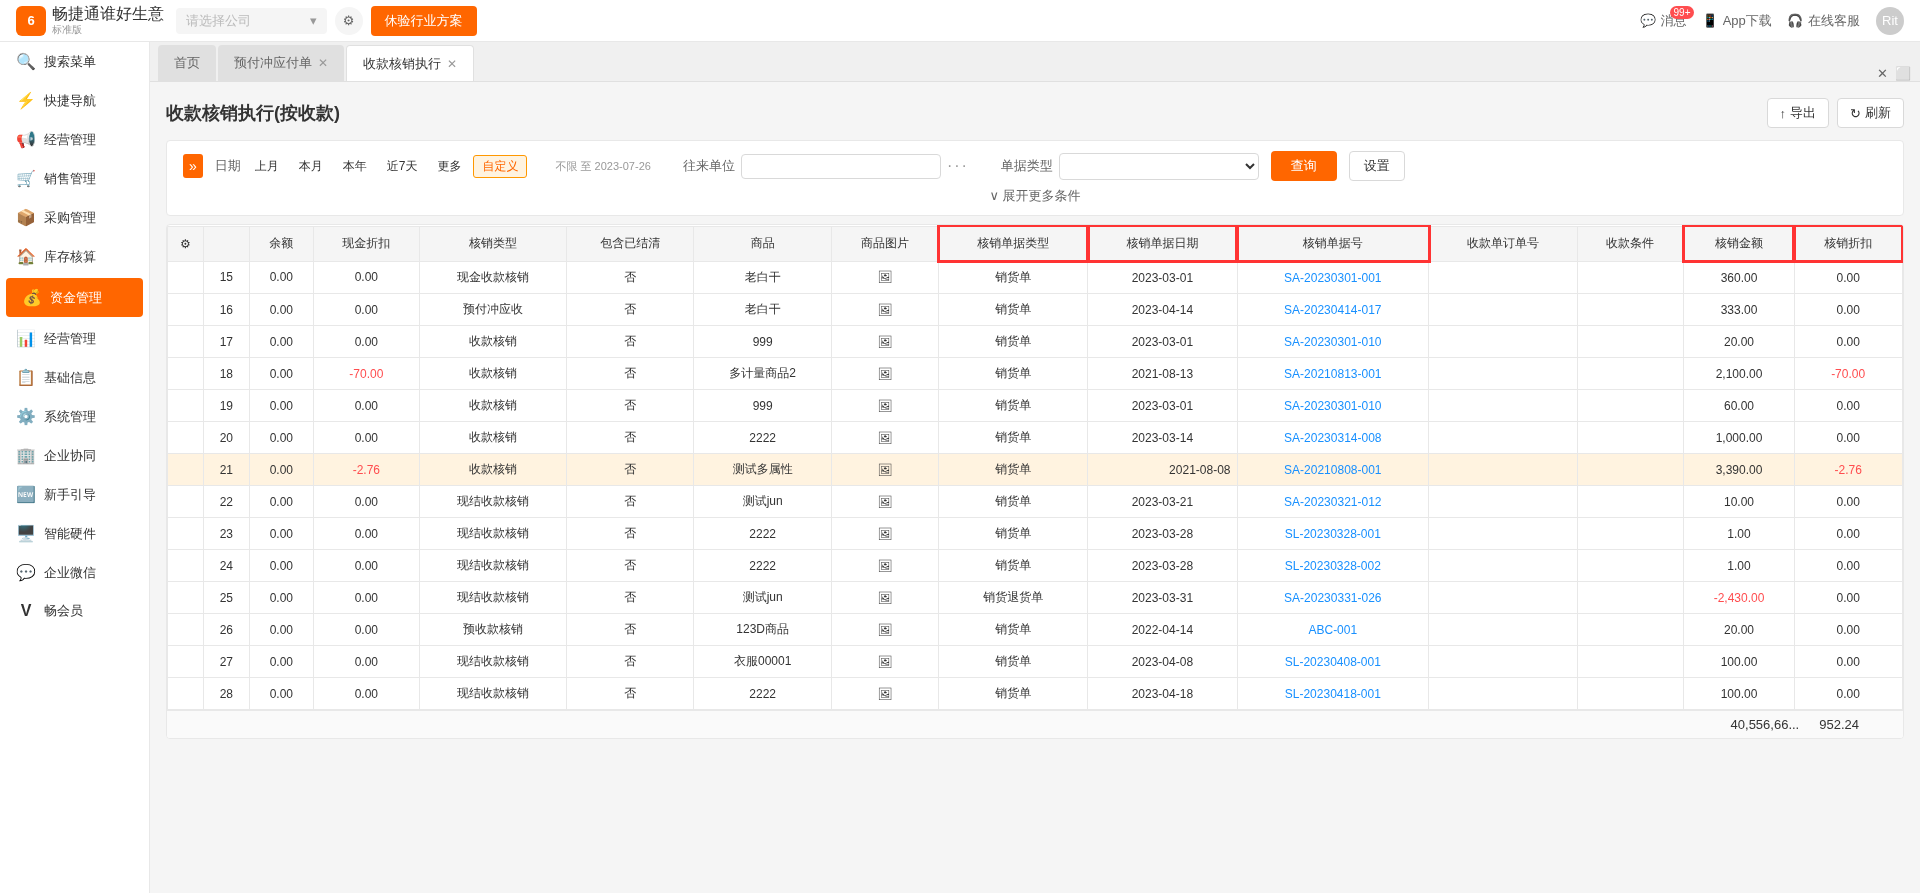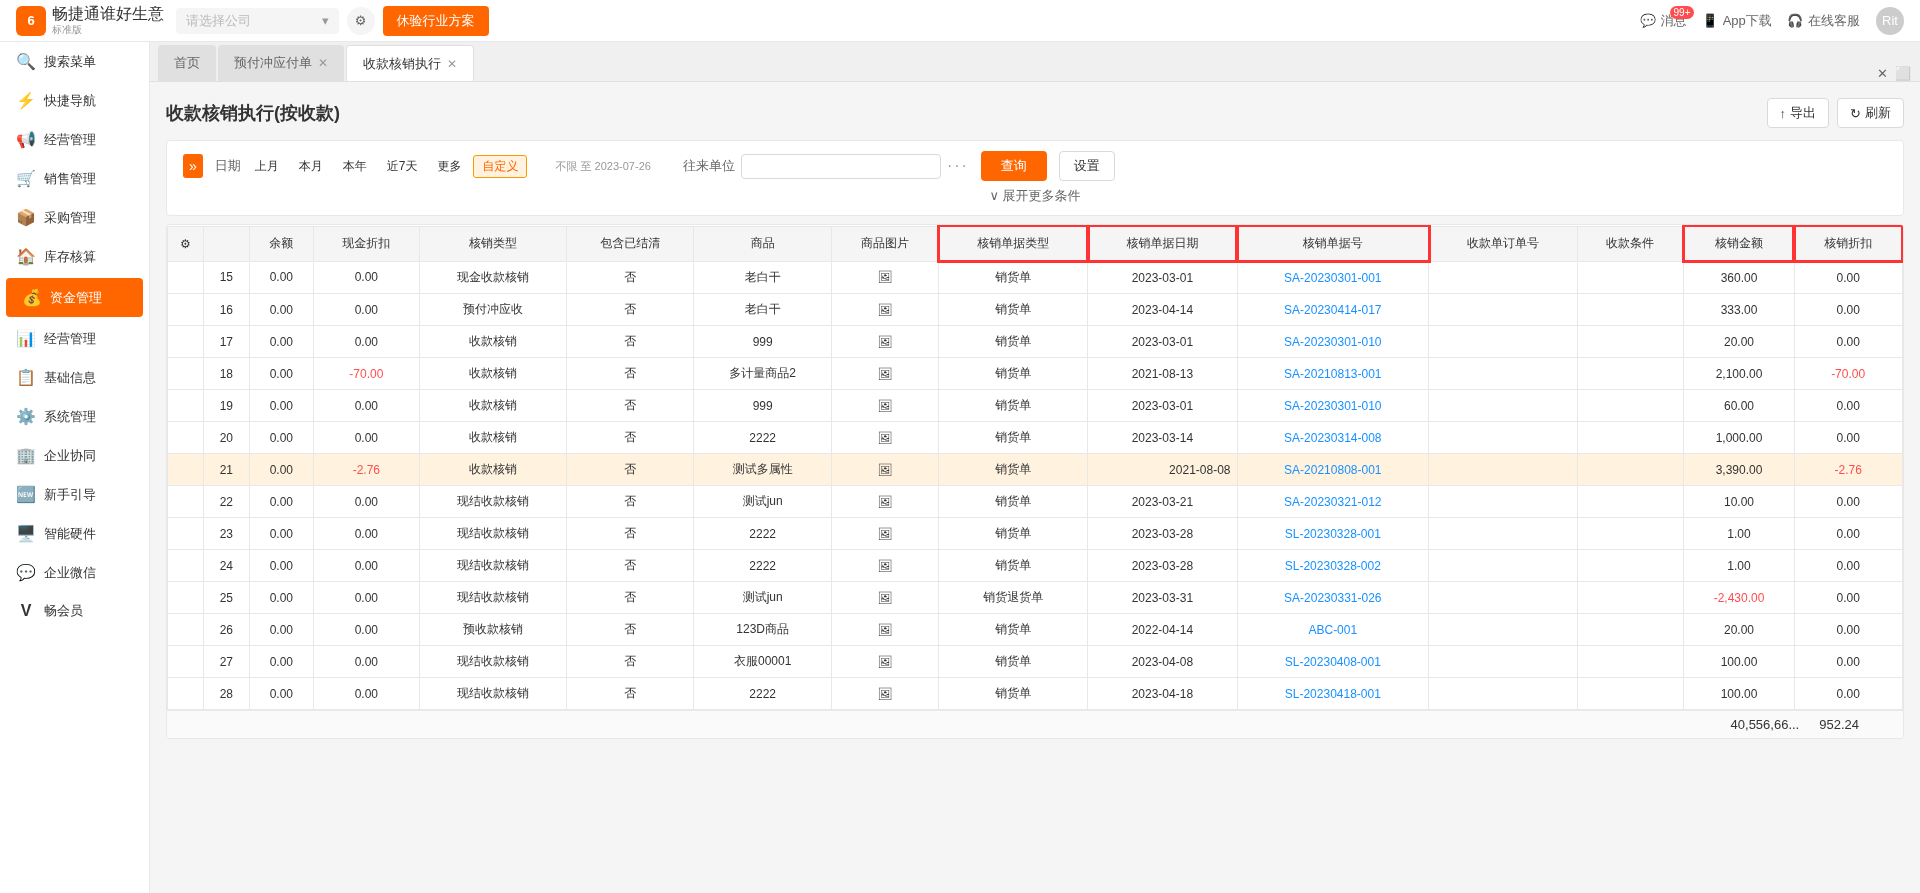--- a/index.html
+++ b/index.html
@@ -30,21 +30,21 @@
     }
     .logo-text { font-size: 16px; color: #333; line-height: 1.2; }
     .logo-sub { font-size: 10px; color: #999; }
     .top-bar-middle {
       flex: 1;
       display: flex;
       align-items: center;
       gap: 8px;
     }
     .company-select {
-      display: flex; align-items: center; gap: 16px;
+      display: flex; align-items: center; gap: 4px;
       background: #f5f5f5; border-radius: 4px; padding: 4px 10px;
       color: #999; font-size: 13px; cursor: pointer;
     }
     .settings-btn {
       width: 28px; height: 28px; border-radius: 50%;
       background: #f5f5f5; display: flex; align-items: center; justify-content: center;
       cursor: pointer; color: #666;
     }
     .industry-btn {
       background: #ff6600; color: #fff; border: none;
@@ -343,20 +343,26 @@
               <span class="period-custom">自定义</span>
             </div>
           </div>
           <div style="display:flex;flex-direction:column;margin-left:16px;">
             <span class="period-date">不限 至 2023-07-26</span>
           </div>
           <div class="filter-item" style="margin-left:20px;">
             <span class="filter-label">往来单位</span>
             <input class="filter-input" style="min-width: 200px;" placeholder="">
             <span class="filter-dots">···</span>
+          </div>
+          <div class="filter-item" style="margin-left:20px;">
+            <span class="filter-label">单据类型</span>
+            <select class="filter-select" style="min-width:200px;">
+              <option></option>
+            </select>
           </div>
           <button class="query-btn">查询</button>
           <button class="set-btn">设置</button>
         </div>
         <div class="expand-row">
           <span>∨</span>
           <span>展开更多条件</span>
         </div>
       </div>
 

